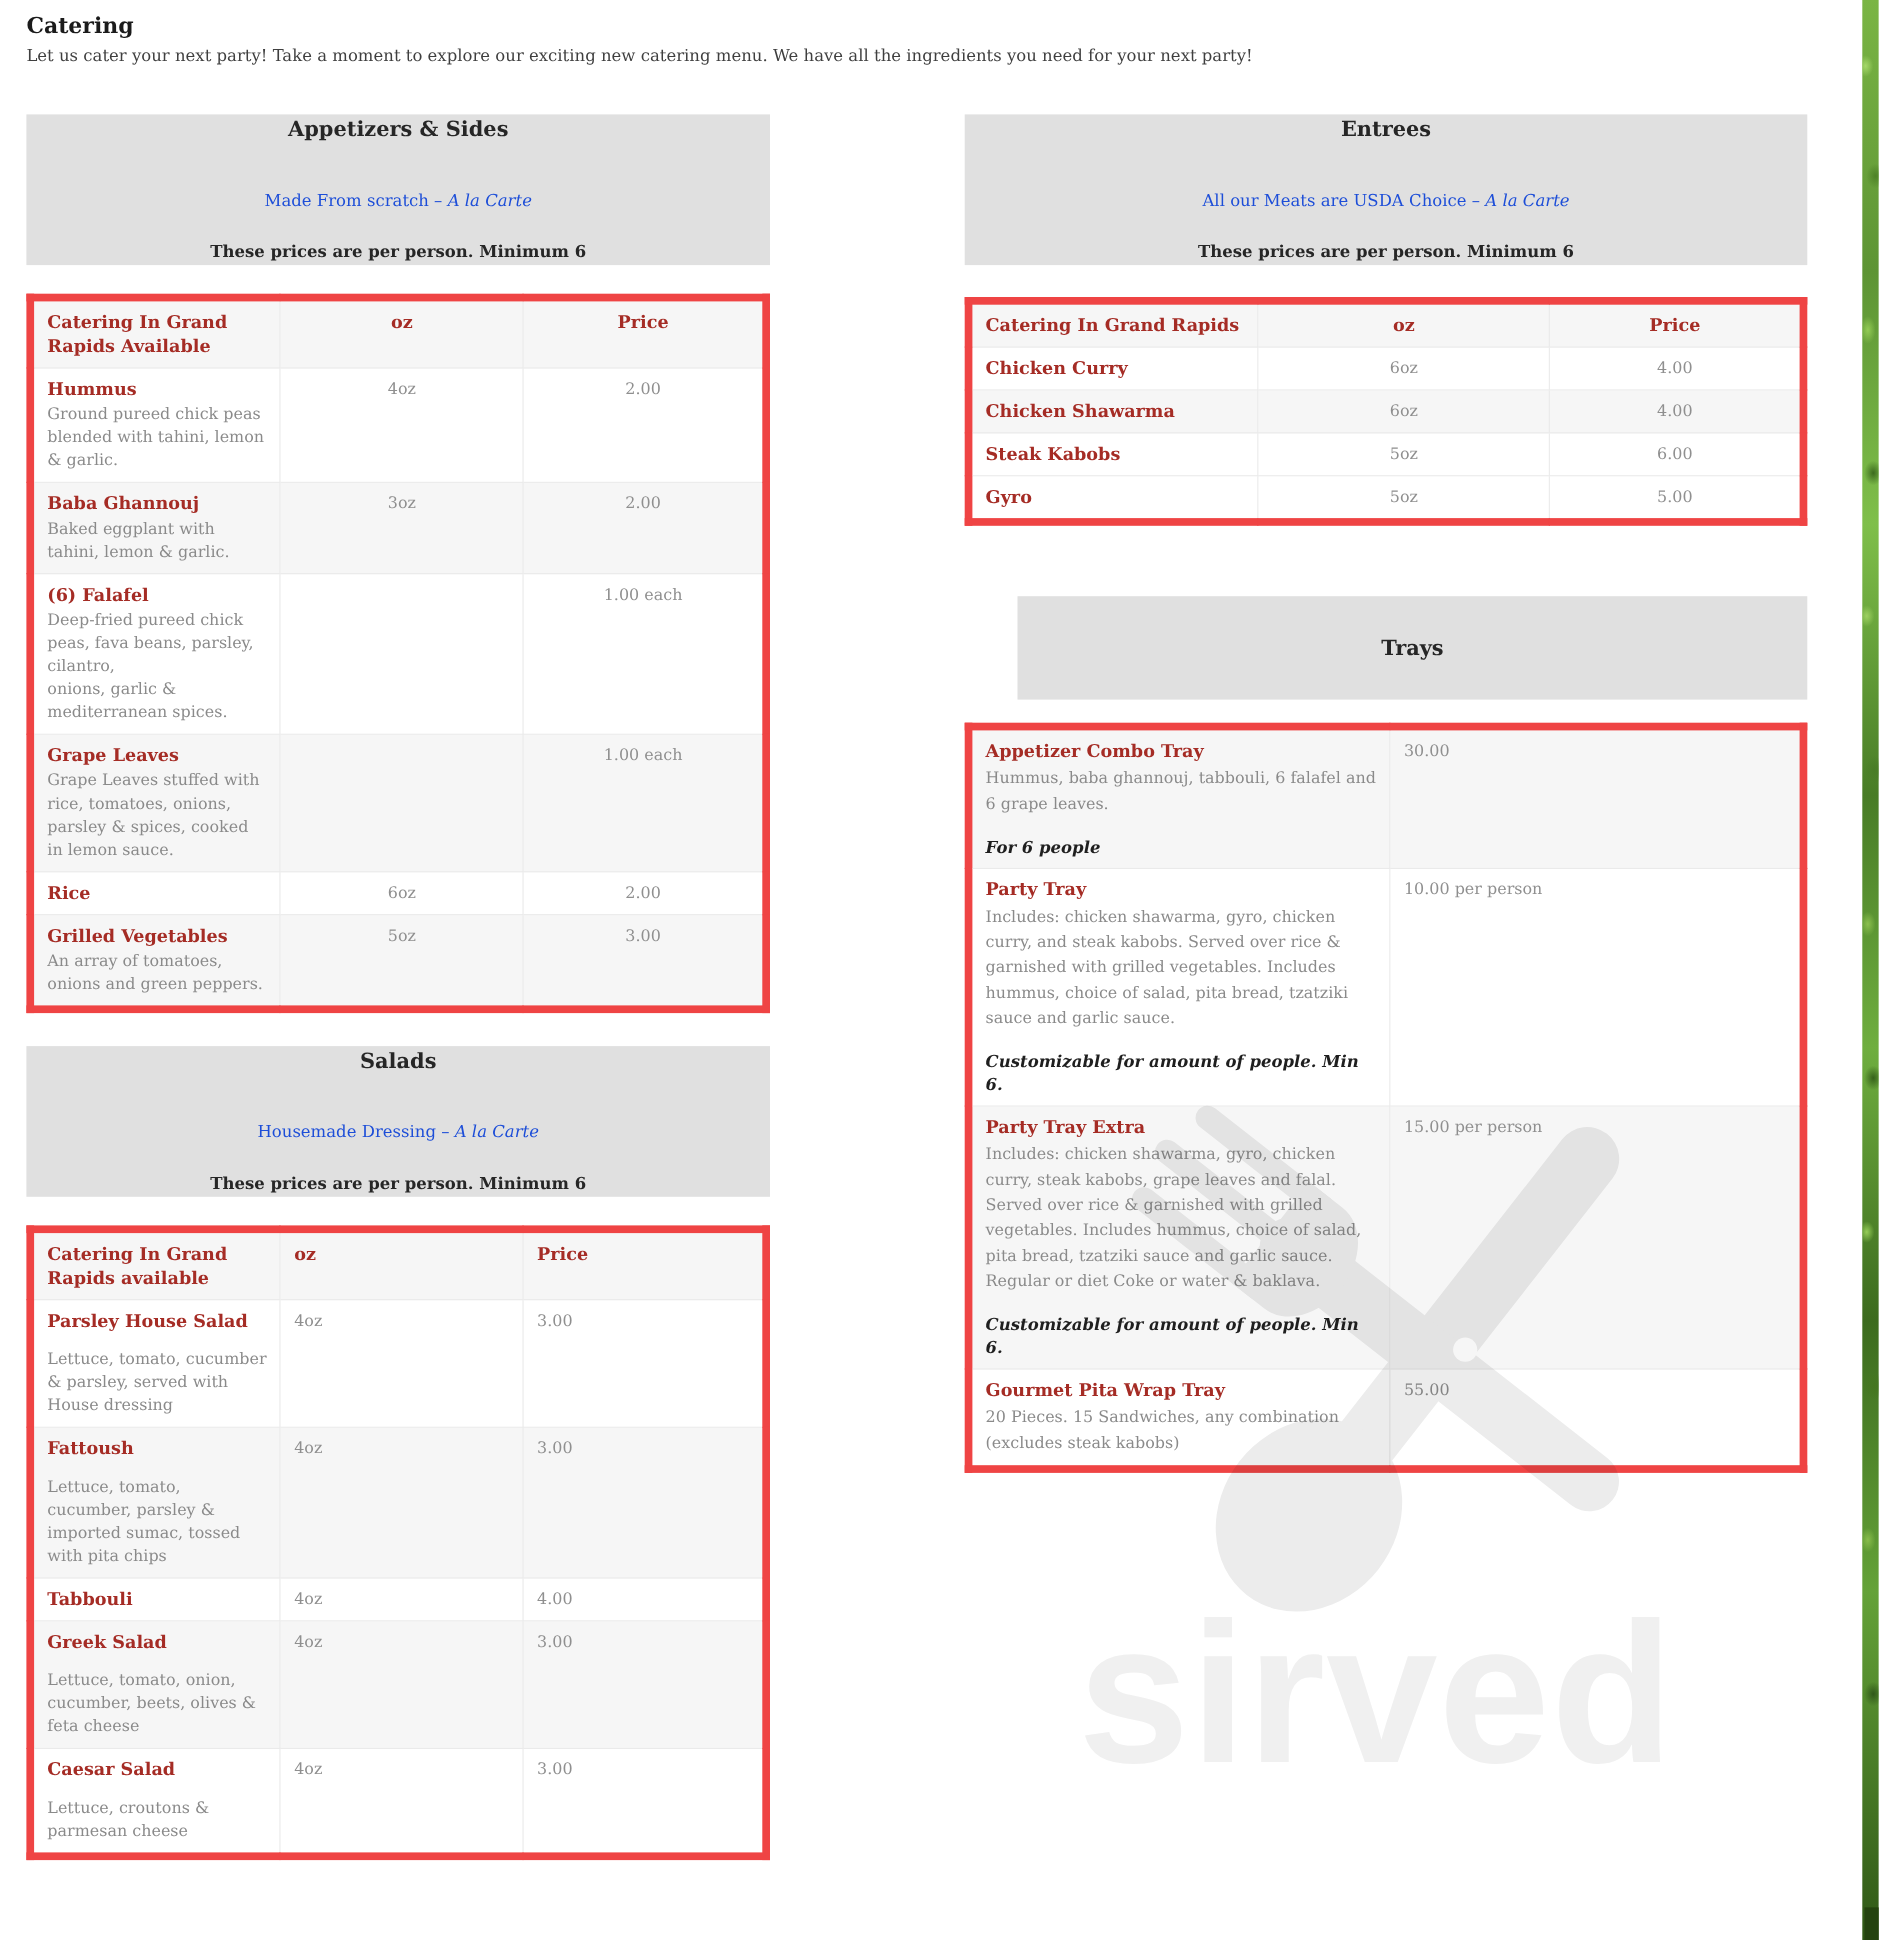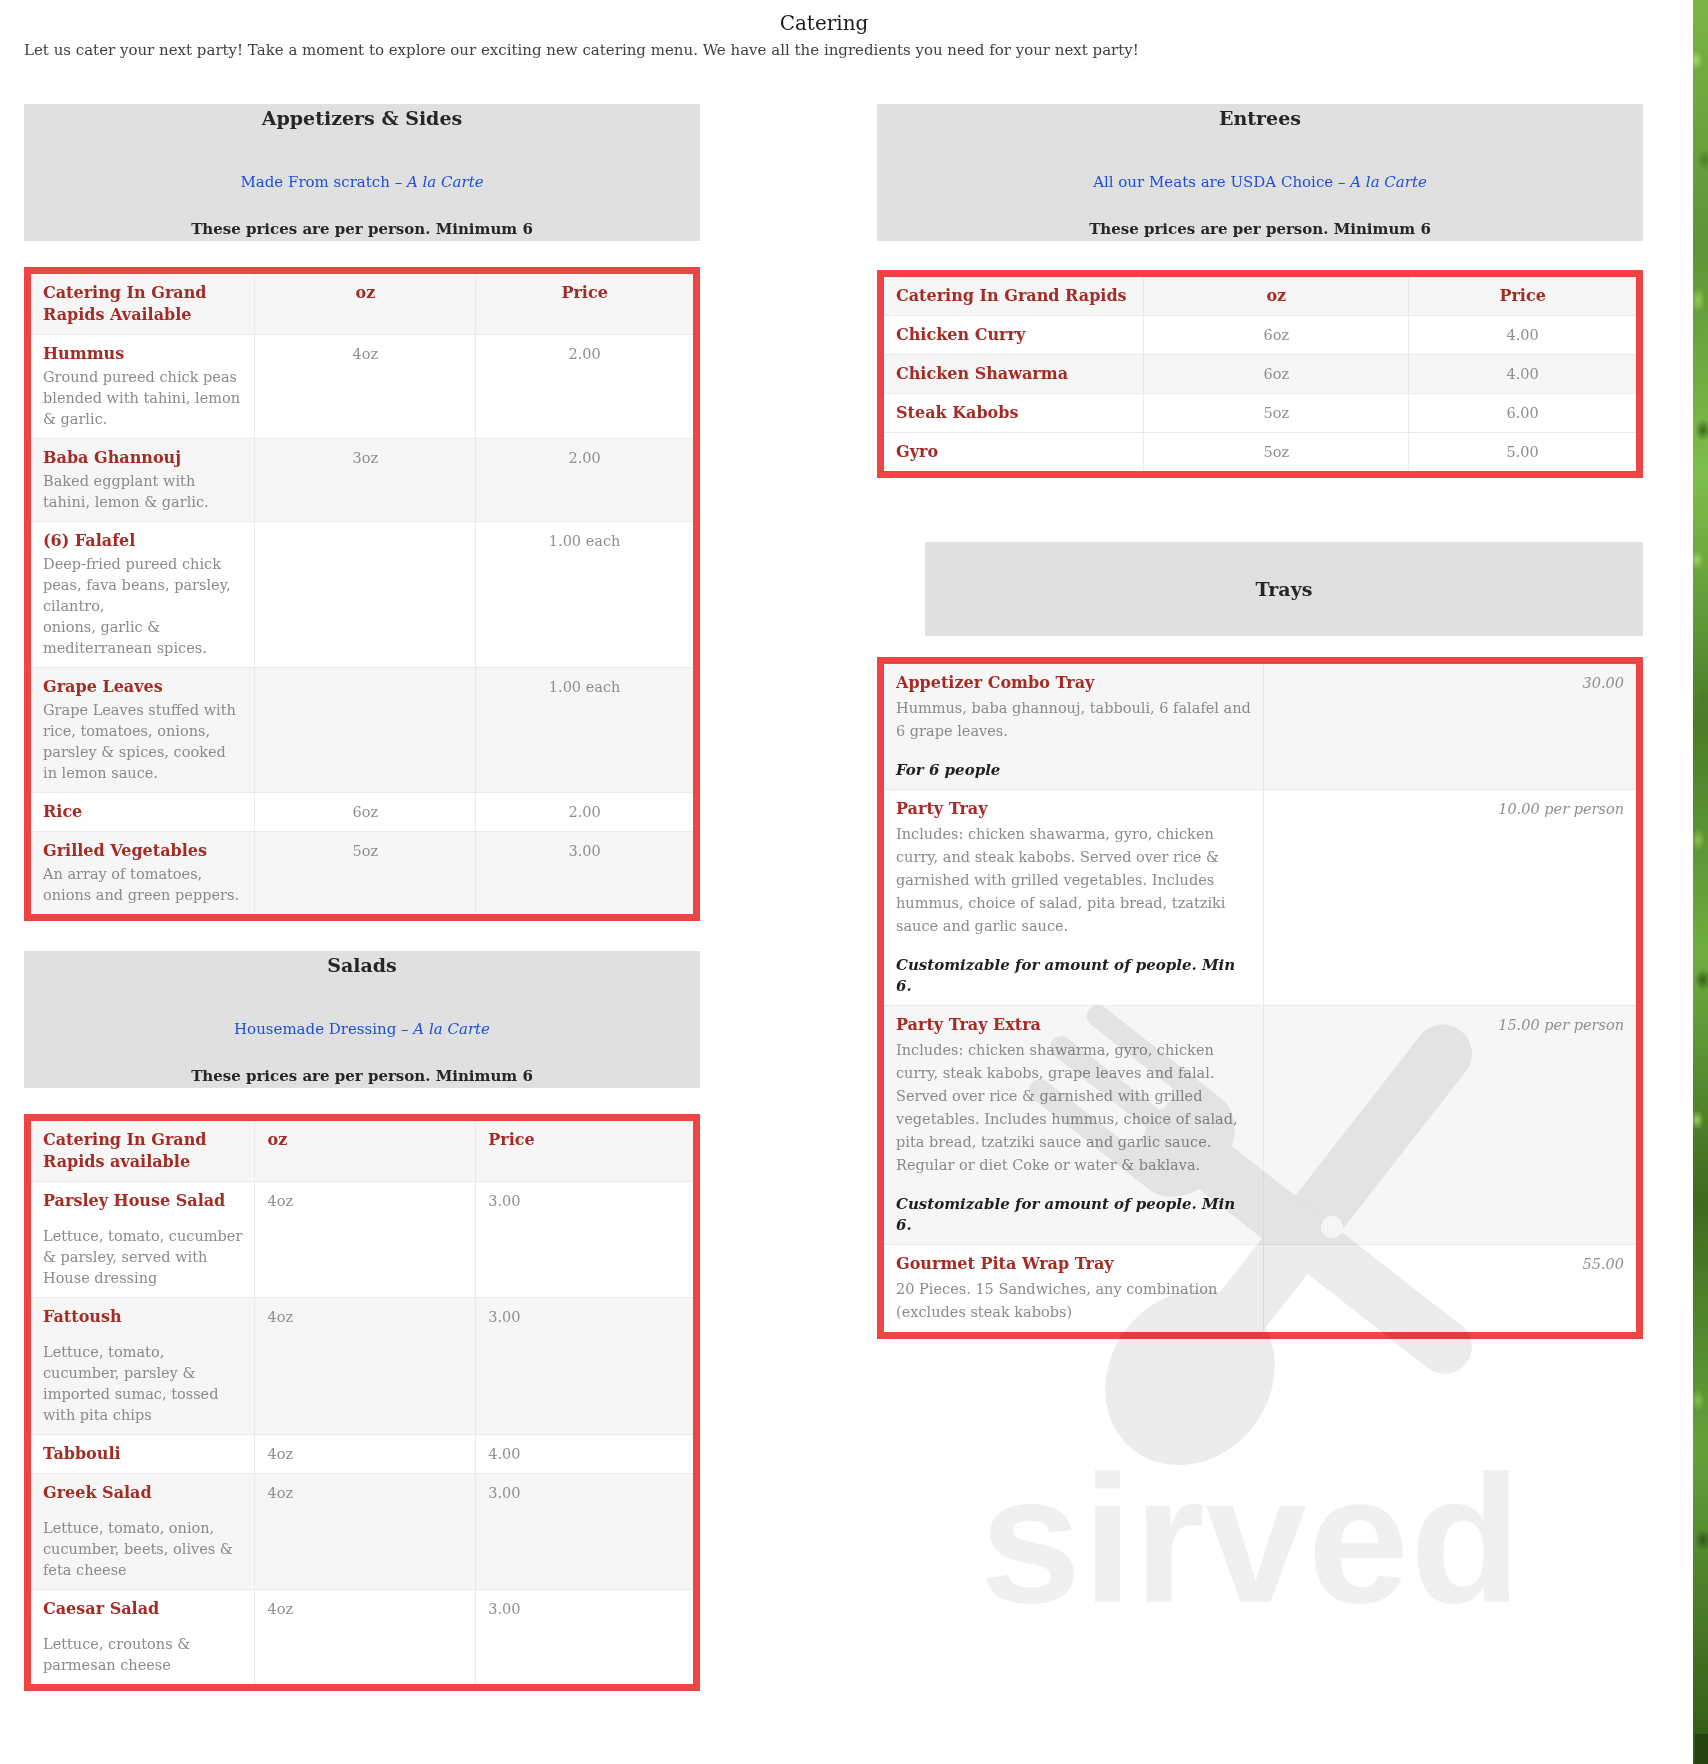--- a/index.html
+++ b/index.html
@@ -2,21 +2,21 @@
 <html><head>
 <meta charset="utf-8">
 <style>
   html,body{margin:0;padding:0;}
   body{
     width:1708px;height:1764px;position:relative;overflow:hidden;background:#ffffff;
     font-family:"DejaVu Serif", "Liberation Serif", serif;color:#222;
   }
   
   .page-head{position:absolute;left:24px;top:10px;width:1600px;}
-  .page-title{font-size:20px;font-weight:normal;color:#1b1b1b;line-height:26px;text-align:center;}
+  .page-title{font-size:20px;font-weight:bold;color:#1b1b1b;line-height:26px;}
   .page-intro{font-size:15px;color:#3f3f3f;line-height:22px;margin-top:3px;}
   
   .col-left{position:absolute;left:24px;top:104px;width:676px;}
   .col-right{position:absolute;left:877px;top:104px;width:766px;}
   
   .section-box{
     background:#e0e0e0;min-height:110px;display:flex;flex-direction:column;
     justify-content:center;align-items:center;text-align:center;padding:2px 10px;box-sizing:border-box;gap:28px;
   }
   .section-box.short{min-height:94px;margin-left:48px;}
@@ -35,21 +35,21 @@
   .menu-table tr.stripe{background:#f6f6f6;}
   .menu-table th{font-size:16px;font-weight:bold;color:#a52c25;line-height:22px;text-align:left;}
   .c-center th.h-oz,.c-center th.h-price,.c-center td.oz-cell,.c-center td.price-cell{text-align:center;}
   .c-left th,.c-left td{text-align:left;}
   .item-name{font-size:16px;font-weight:bold;color:#a52c25;line-height:22px;}
   .item-desc{font-size:14.5px;color:#8a8a8a;line-height:21px;margin-top:2px;white-space:pre-line;}
   .gap-desc .item-desc{margin-top:14px;}
   .tray-table .item-desc{line-height:23px;margin-top:3px;}
   .item-note{font-size:15px;font-weight:bold;font-style:italic;color:#1f1f1f;margin-top:17px;line-height:21px;}
   td.oz-cell,td.price-cell{font-size:14.5px;color:#8f8f8f;line-height:22px;}
-  .tray-table td.price-cell{text-align:right;font-style:italic;}
+  .tray-table td.price-cell{text-align:left;}
   .mt26{margin-top:26px;} .mt29{margin-top:29px;} .mt30{margin-top:30px;}
   .mt64{margin-top:64px;} .mt21{margin-top:21px;}
   .pad-b{padding-bottom:14px;}
   
   .fork-watermark{
     position:absolute;left:1000px;top:975px;width:600px;height:520px;
     pointer-events:none;mix-blend-mode:multiply;z-index:5;
   }
   .sirved-watermark{
     position:absolute;left:980px;top:1448px;z-index:4;pointer-events:none;

